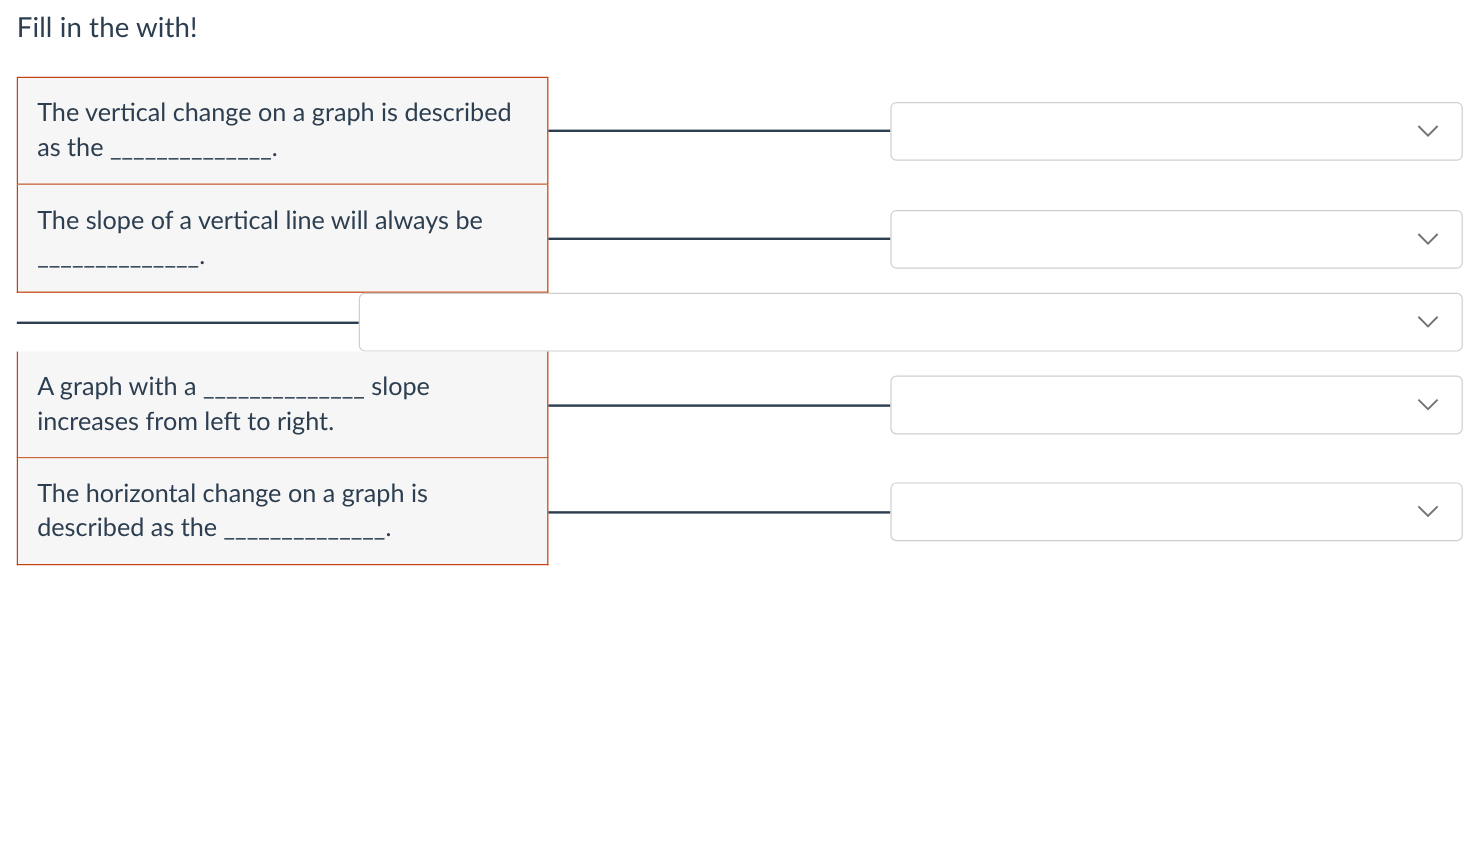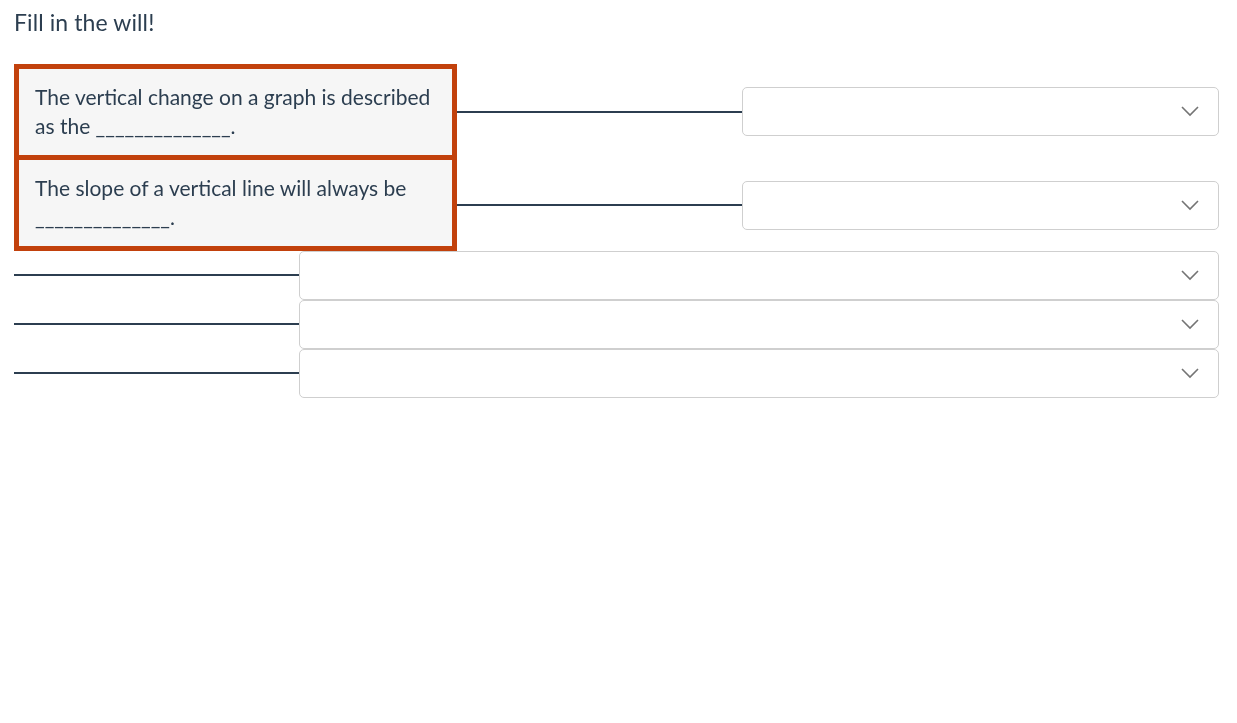--- a/index.html
+++ b/index.html
@@ -28,21 +28,21 @@
     }
     .row {
       display: flex;
       align-items: center;
       width: 100%;
     }
     .prompt-box {
       width: 443px;
       min-height: 90px;
       background: #f6f6f6;
-      border: 5px solid #c2410c;
+      border: 1px solid #c2410c;
       padding: 14px 16px;
       font-size: 21px;
       line-height: 1.38;
       color: #2c3e50;
       display: flex;
       align-items: center;
       font-weight: 400;
     }
     .row:nth-child(3) .prompt-box,
     .row:nth-child(4) .prompt-box,
@@ -83,21 +83,21 @@
     }
     .chevron svg path {
       stroke: #747474;
       stroke-width: 1.6;
       fill: none;
     }
   </style>
 </head>
 <body>
 
-<h1 class="page-title">Fill in the will!</h1>
+<h1 class="page-title">Fill in the with!</h1>
 
 <div class="matching-container">
 
   <div class="row">
     <div class="prompt-box">
       <span>The vertical change on a graph is described as the ______________.</span>
     </div>
     <div class="connector"></div>
     <div class="dropdown">
       <span class="chevron">
@@ -127,31 +127,37 @@
     <div class="dropdown">
       <span class="chevron">
         <svg viewBox="0 0 18 11">
             <path d="M1 1 L9 9 L17 1"></path>
           </svg>
       </span>
     </div>
   </div>
 
   <div class="row">
+    <div class="prompt-box">
+      <span>A graph with a ______________ slope increases from left to right.</span>
+    </div>
     <div class="connector"></div>
     <div class="dropdown">
       <span class="chevron">
         <svg viewBox="0 0 18 11">
             <path d="M1 1 L9 9 L17 1"></path>
           </svg>
       </span>
     </div>
   </div>
 
   <div class="row">
+    <div class="prompt-box">
+      <span>The horizontal change on a graph is described as the ______________.</span>
+    </div>
     <div class="connector"></div>
     <div class="dropdown">
       <span class="chevron">
         <svg viewBox="0 0 18 11">
             <path d="M1 1 L9 9 L17 1"></path>
           </svg>
       </span>
     </div>
   </div>
 

